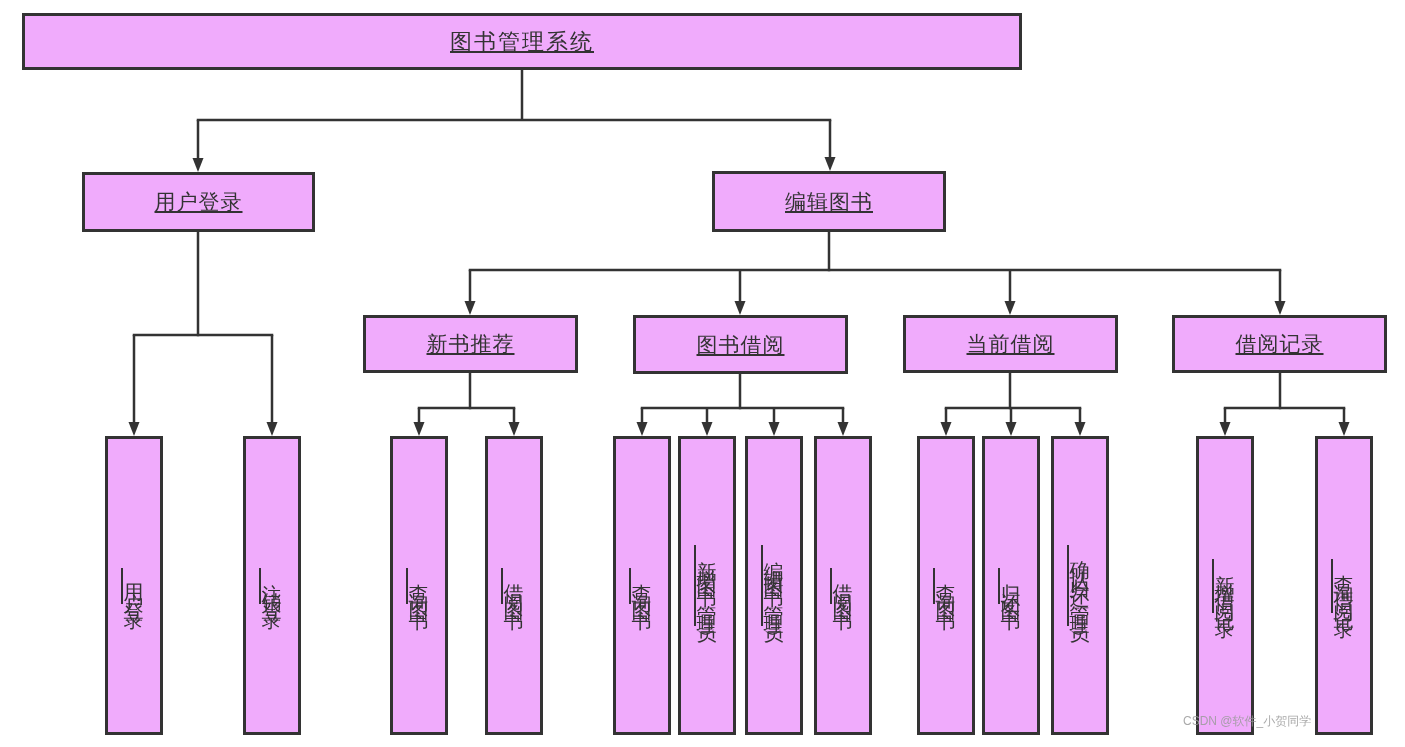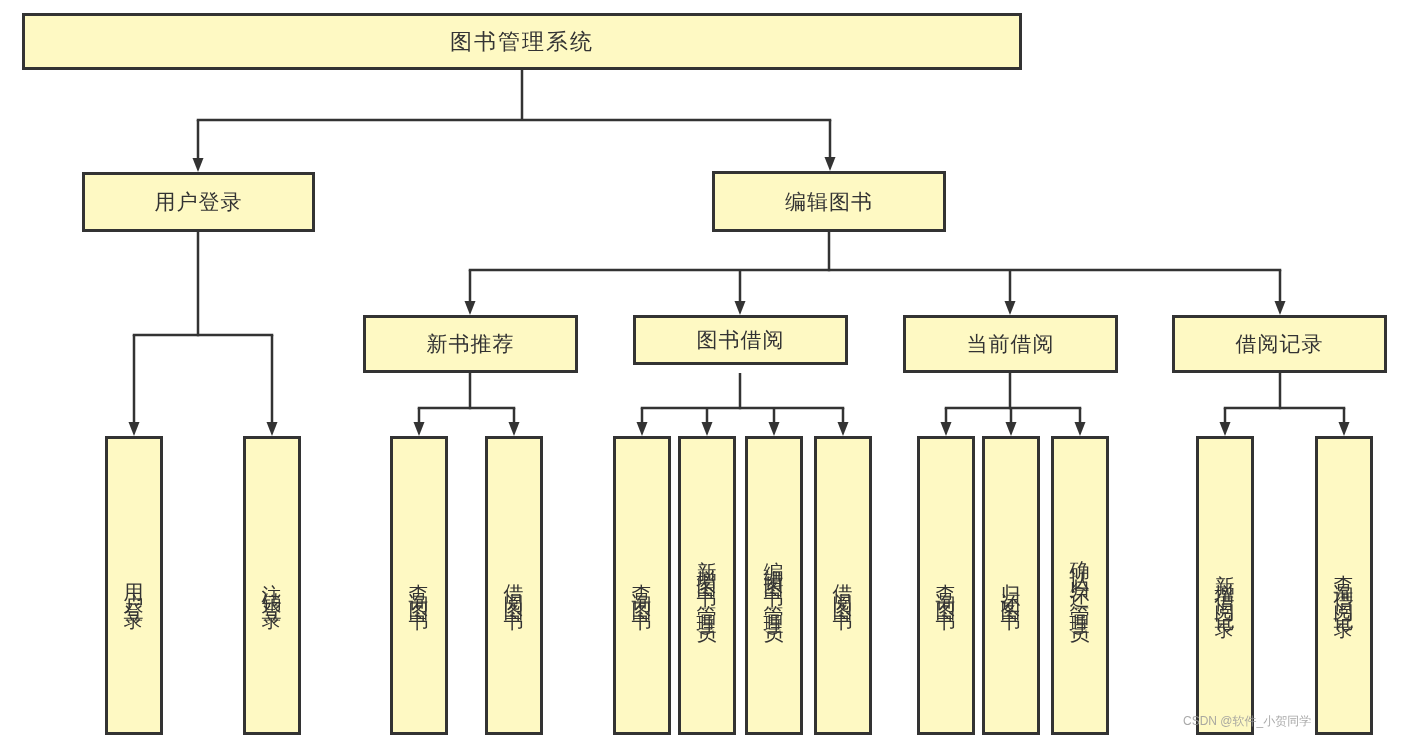--- a/index.html
+++ b/index.html
@@ -18,27 +18,28 @@
   .wires {
     position: absolute;
     left: 0;
     top: 0;
     z-index: 0;
   }
   .node {
     position: absolute;
     box-sizing: border-box;
     border: 3px solid #333333;
-    background: #fef9c3;
+    background: #f0abfc;
     color: #333333;
     display: flex;
     align-items: center;
     justify-content: center;
     z-index: 1;
     text-align: center;
+    text-decoration: underline;
   }
   .h-node {
     font-size: 21px;
     letter-spacing: 1px;
   }
   .root-node {
     font-size: 22px;
     letter-spacing: 2px;
   }
   .v-node span {
@@ -144,21 +145,21 @@
   <div class="node h-node" style="left:82px; top:172px; width:233px; height:60px;">
     <span>用户登录</span>
   </div>
   <div class="node h-node" style="left:712px; top:171px; width:234px; height:61px;">
     <span>编辑图书</span>
   </div>
 
   <div class="node h-node" style="left:363px; top:315px; width:215px; height:58px;">
     <span>新书推荐</span>
   </div>
-  <div class="node h-node" style="left:633px; top:315px; width:215px; height:50px;">
+  <div class="node h-node" style="left:633px; top:315px; width:215px; height:59px;">
     <span>图书借阅</span>
   </div>
   <div class="node h-node" style="left:1172px; top:315px; width:215px; height:58px;">
     <span>借阅记录</span>
   </div>
   <div class="node h-node" style="left:903px; top:315px; width:215px; height:58px;">
     <span>当前借阅</span>
   </div>
 
   <div class="node v-node" style="left:105px; top:436px; width:58px; height:299px;">

